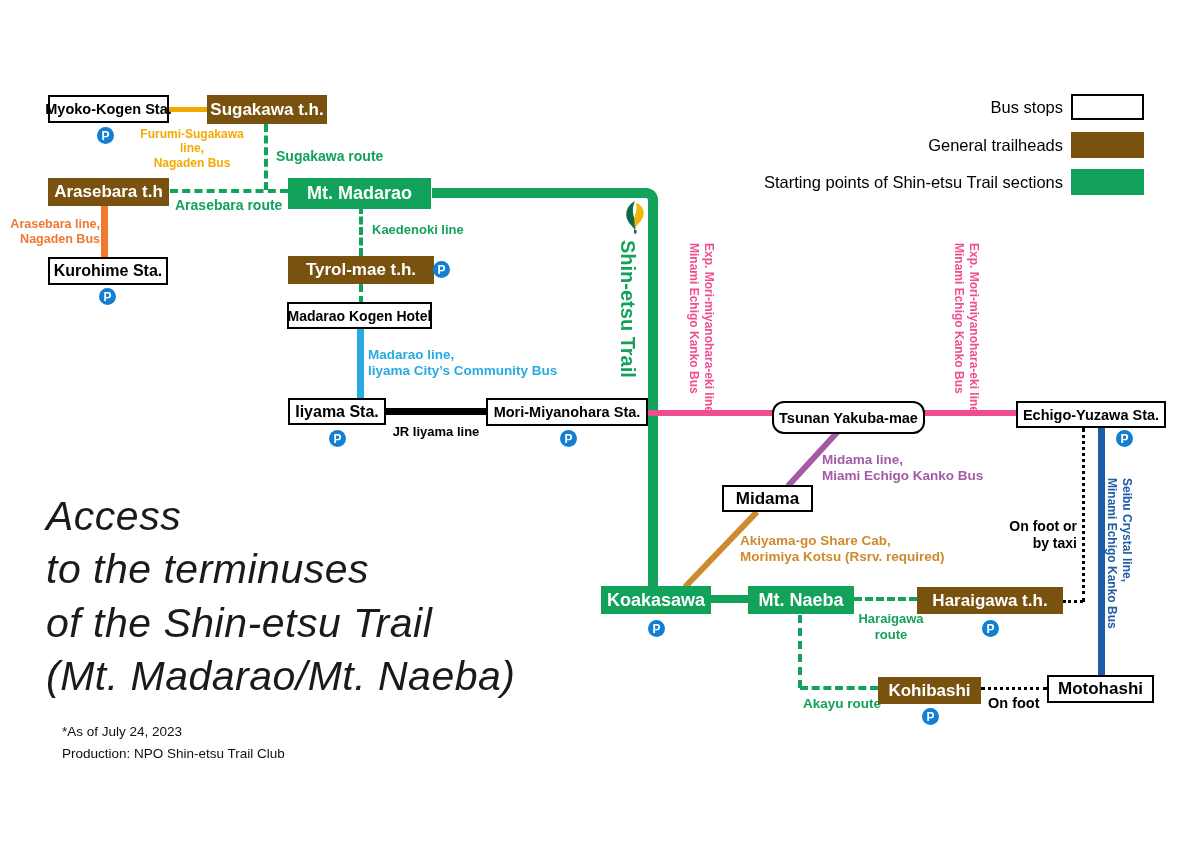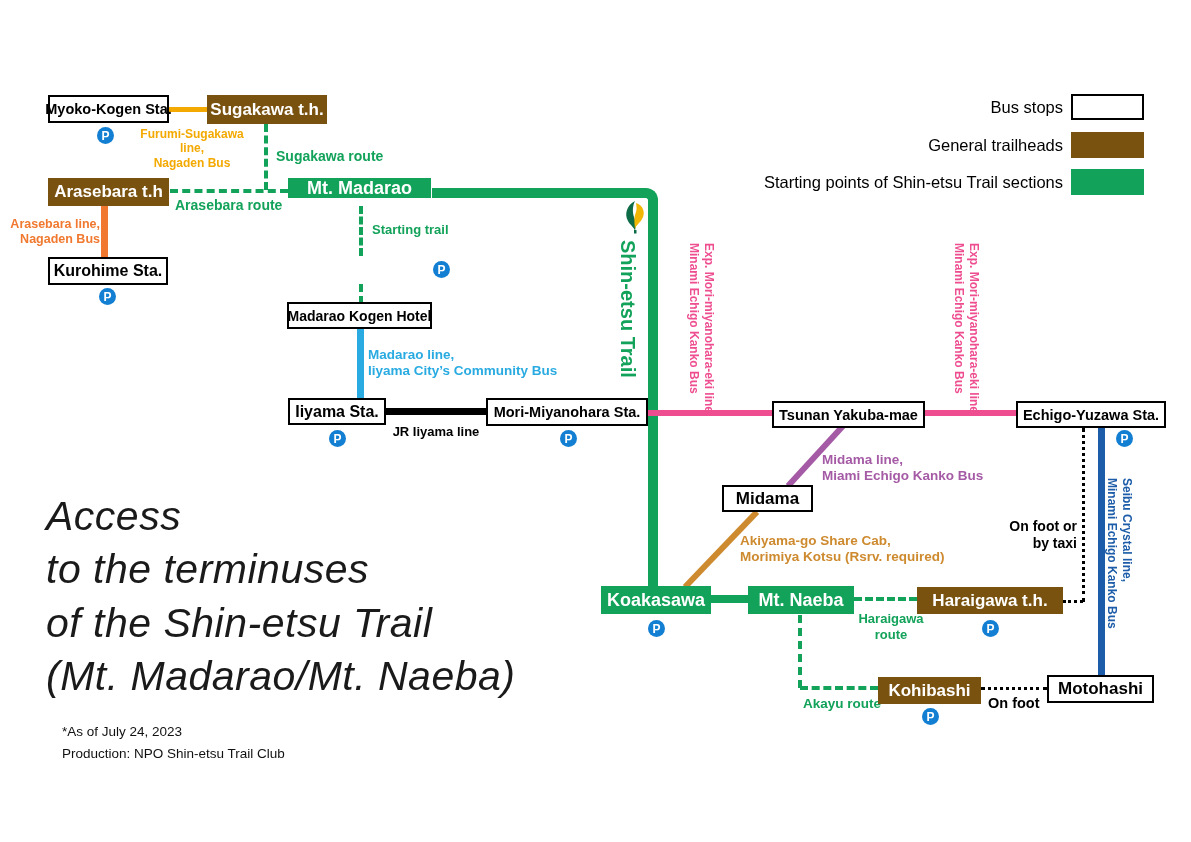--- a/index.html
+++ b/index.html
@@ -66,33 +66,36 @@
     </div>
 <div class="box brown" style="left:207px;top:95px;width:120px;height:29px;">
       <span>Sugakawa t.h.</span>
     </div>
 <div class="box brown" style="left:48px;top:178px;width:121px;height:28px;">
       <span>Arasebara t.h</span>
     </div>
 <div class="box white" style="left:48px;top:257px;width:120px;height:28px;">
       <span>Kurohime Sta.</span>
     </div>
-<div class="box green" style="left:288px;top:178px;width:143px;height:20px;">
+<div class="box green" style="left:288px;top:178px;width:143px;height:31px;">
       <span>Mt. Madarao</span>
+    </div>
+<div class="box brown" style="left:288px;top:256px;width:146px;height:28px;">
+      <span>Tyrol-mae t.h.</span>
     </div>
 <div class="box white sm" style="left:287px;top:302px;width:145px;height:27px;font-size:14px;">
       <span>Madarao Kogen Hotel</span>
     </div>
 <div class="box white" style="left:288px;top:398px;width:98px;height:27px;">
       <span>Iiyama Sta.</span>
     </div>
 <div class="box white sm" style="left:486px;top:398px;width:162px;height:28px;">
       <span>Mori-Miyanohara Sta.</span>
     </div>
-<div class="box white sm" style="left:772px;top:401px;width:153px;height:27px;">
+<div class="box white sm" style="left:772px;top:401px;width:153px;height:33px;border-radius:12px;">
       <span>Tsunan Yakuba-mae</span>
     </div>
 <div class="box white sm" style="left:1016px;top:401px;width:150px;height:27px;">
       <span>Echigo-Yuzawa Sta.</span>
     </div>
 <div class="box white" style="left:722px;top:485px;width:91px;height:27px;font-size:17px;">
       <span>Midama</span>
     </div>
 <div class="box green" style="left:601px;top:586px;width:110px;height:28px;">
       <span>Koakasawa</span>
@@ -137,21 +140,21 @@
 <div class="p-icon" style="left:922px;top:708px;">
       <span>P</span>
     </div>
 
 <div class="lbl" style="left:132px;top:127px;width:120px;text-align:center;color:var(--yellow);font-size:12px;">Furumi-Sugakawa line,
 Nagaden Bus</div>
 <div class="lbl" style="left:276px;top:148px;color:var(--green);font-size:14px;">Sugakawa route</div>
 <div class="lbl" style="left:175px;top:197px;color:var(--green);font-size:14px;">Arasebara route</div>
 <div class="lbl" style="left:10px;top:217px;width:90px;text-align:right;color:var(--orange);font-size:12.5px;">Arasebara line,
 Nagaden Bus</div>
-<div class="lbl" style="left:372px;top:222px;color:var(--green);font-size:13px;">Starting trail</div>
+<div class="lbl" style="left:372px;top:222px;color:var(--green);font-size:13px;">Kaedenoki line</div>
 <div class="lbl" style="left:368px;top:347px;color:var(--cyan);font-size:13.5px;">Madarao line,
 Iiyama City’s Community Bus</div>
 <div class="lbl" style="left:390px;top:424px;width:92px;text-align:center;color:var(--black);font-size:13px;">JR Iiyama line</div>
 <div class="lbl vert" style="left:686px;top:243px;color:var(--pink);font-size:12px;">Exp. Mori-miyanohara-eki line,
 Minami Echigo Kanko Bus</div>
 <div class="lbl vert" style="left:951px;top:243px;color:var(--pink);font-size:12px;">Exp. Mori-miyanohara-eki line,
 Minami Echigo Kanko Bus</div>
 <div class="lbl vert" style="left:615px;top:240px;color:var(--green);font-size:20px;">Shin-etsu Trail</div>
 <div class="lbl" style="left:822px;top:452px;color:var(--purple);font-size:13.5px;">Midama line,
 Miami Echigo Kanko Bus</div>

